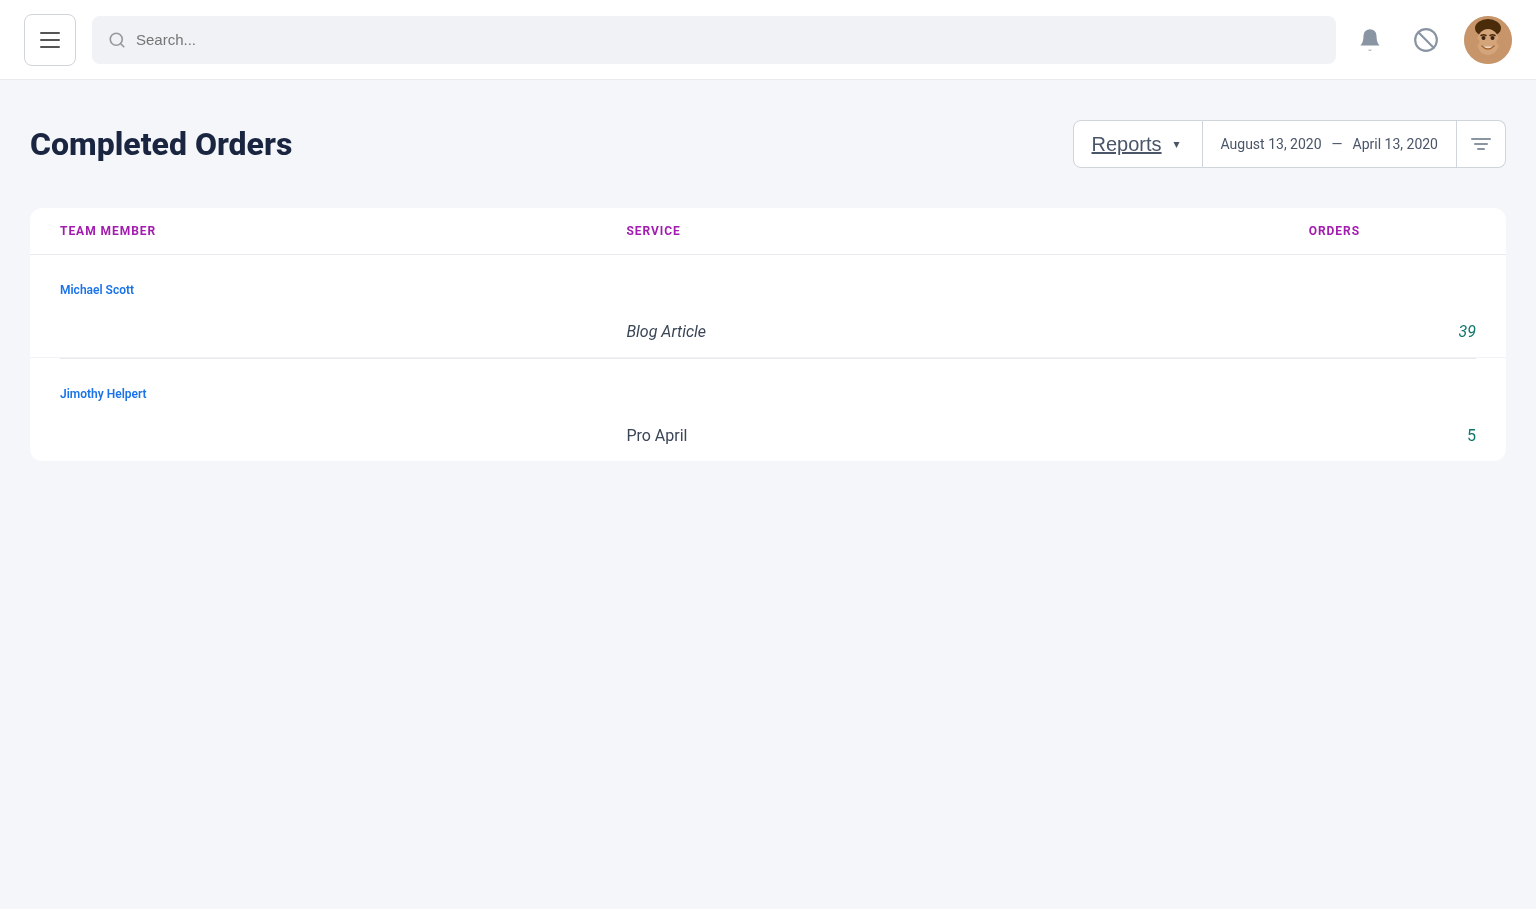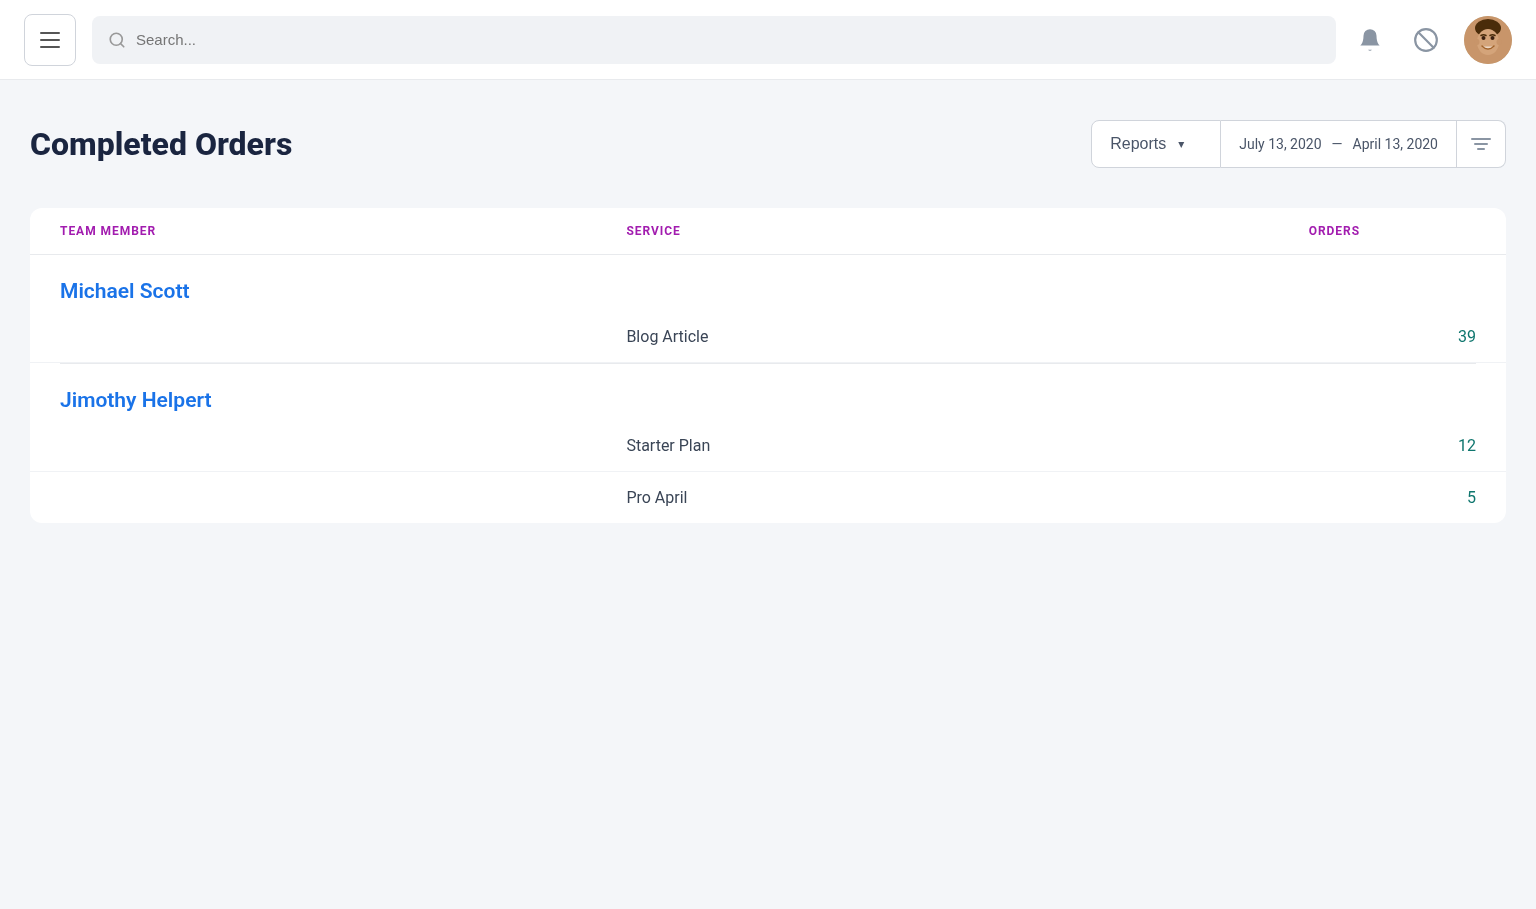--- a/index.html
+++ b/index.html
@@ -143,22 +143,23 @@
       padding: 10px 18px;
       background: #fff;
       cursor: pointer;
       font-size: 15px;
       color: #4a5568;
       min-width: 130px;
       height: 48px;
     }
 
     .reports-dropdown-text {
-      font-size: 16px;
-      color: #4a5568;
+      font-size: 20px;
+      color: #4a5568;
+      text-decoration: underline;
     }
 
     .dropdown-arrow {
       color: #4a5568;
       font-size: 12px;
       margin-left: 4px;
     }
 
     .date-range {
       display: flex;
@@ -219,35 +220,36 @@
 
     .table-body {
       padding: 0;
     }
 
     .team-member-row {
       padding: 24px 30px 8px 30px;
     }
 
     .team-member-name {
-      font-size: 21px;
+      font-size: 12px;
       font-weight: 600;
       color: #1a73e8;
       cursor: pointer;
     }
 
     .service-row {
       display: grid;
       grid-template-columns: 2fr 2fr 1fr;
       padding: 16px 30px;
       align-items: center;
     }
 
     .service-row:not(:last-child) {
       border-bottom: 1px solid #f0f2f5;
+      font-style: italic;
     }
 
     .service-name {
       font-size: 16px;
       color: #3a4556;
       grid-column: 2;
     }
 
     .orders-count {
       font-size: 16px;
@@ -333,21 +335,21 @@
   <div class="page-header">
     <h1 class="page-title">Completed Orders</h1>
 
     <div class="header-controls">
       <button class="reports-dropdown">
         <span class="reports-dropdown-text">Reports</span>
         <span class="dropdown-arrow">▾</span>
       </button>
 
       <div class="date-range">
-        <span>July 13, 2020</span>
+        <span>August 13, 2020</span>
         <span class="date-separator">—</span>
         <span>April 13, 2020</span>
       </div>
 
       <button class="filter-btn">
         <svg width="20" height="16" viewBox="0 0 20 16" fill="none" stroke="#8a95a3" stroke-width="2" stroke-linecap="round">
           <line x1="1" y1="3" x2="19" y2="3"></line>
           <line x1="4" y1="8" x2="16" y2="8"></line>
           <line x1="7" y1="13" x2="13" y2="13"></line>
         </svg>
@@ -374,25 +376,20 @@
         <div class="service-name">Blog Article</div>
         <div class="orders-count">39</div>
       </div>
 
       <div class="section-divider"></div>
 
       <div class="team-member-row">
         <span class="team-member-name">Jimothy Helpert</span>
       </div>
 
-      <div class="service-row">
-        <div></div>
-        <div class="service-name">Starter Plan</div>
-        <div class="orders-count">12</div>
-      </div>
 
 
       <div class="service-row">
         <div></div>
         <div class="service-name">Pro April</div>
         <div class="orders-count">5</div>
       </div>
 
     </div>
   </div>

